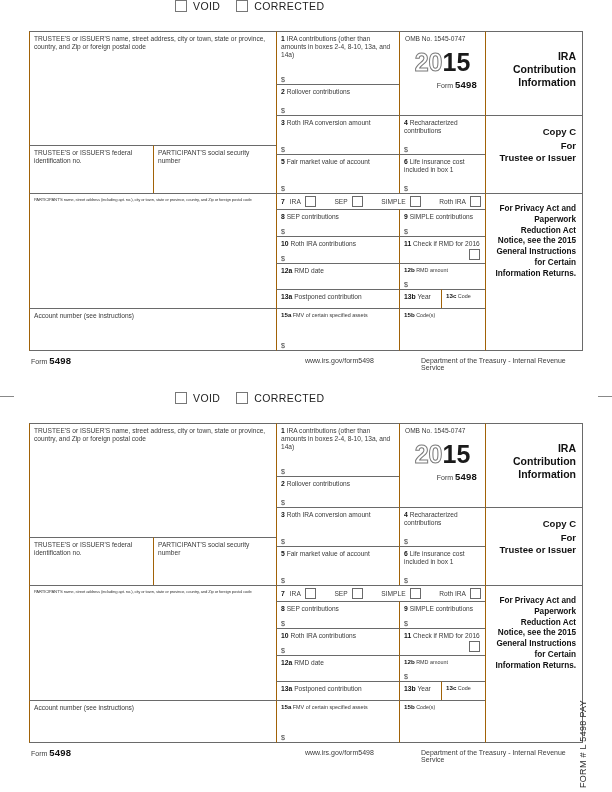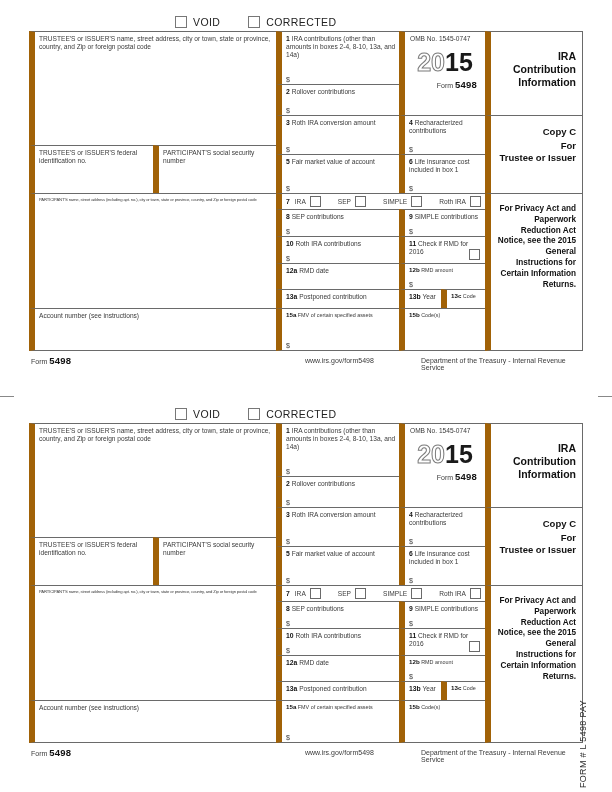--- a/index.html
+++ b/index.html
@@ -11,28 +11,28 @@
   .form-page{position:absolute;left:0;width:612px;height:382px;}
   #form-top{top:0;}
   #form-bottom{top:392px;}
 
   
   .tick{position:absolute;top:396px;height:1px;background:#888;width:14px;}
   .tick.left{left:0;}
   .tick.right{right:0;}
 
   
-  .vc-row{position:absolute;left:175px;top:16px;display:flex;align-items:flex-start;gap:28px;}
+  .vc-row{position:absolute;left:175px;top:0;display:flex;align-items:flex-start;gap:16px;}
   .vc-item{display:flex;align-items:center;gap:6px;}
   .vc-box{width:12px;height:12px;border:1.3px solid #777;background:#fff;box-sizing:border-box;}
   .vc-label{font-size:10.5px;letter-spacing:.4px;color:#222;}
 
   
   .sheet{position:absolute;left:29px;top:31px;width:554px;height:320px;}
-  .cell{position:absolute;box-sizing:border-box;border-left:6px solid #a16207;border-top:1px solid #6a6a6a;overflow:hidden;}
+  .cell{position:absolute;box-sizing:border-box;border-left:1px solid #a16207;border-top:1px solid #6a6a6a;overflow:hidden;}
   .cell.r{border-right:1px solid #6a6a6a;}
   .cell.b{border-bottom:1px solid #6a6a6a;}
 
   .lbl{font-size:6.6px;line-height:8.2px;color:#3a3a3a;padding:2.5px 3px 0 4px;}
   .lbl.tiny{font-size:5.4px;line-height:6.6px;}
   .lbl.sq{font-size:4.2px;line-height:5.2px;letter-spacing:-.15px;}
   .num{font-weight:bold;font-size:6.8px;color:#111;}
   .num.sm{font-size:6.2px;}
   .dollar{position:absolute;left:4px;bottom:1.5px;font-size:7px;color:#3a3a3a;}
 

